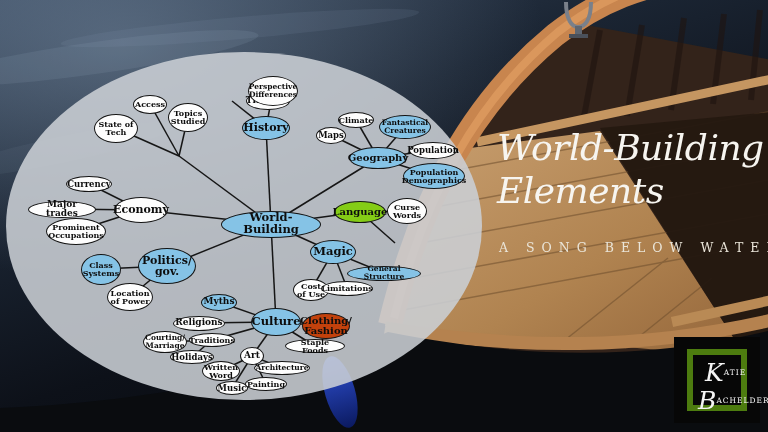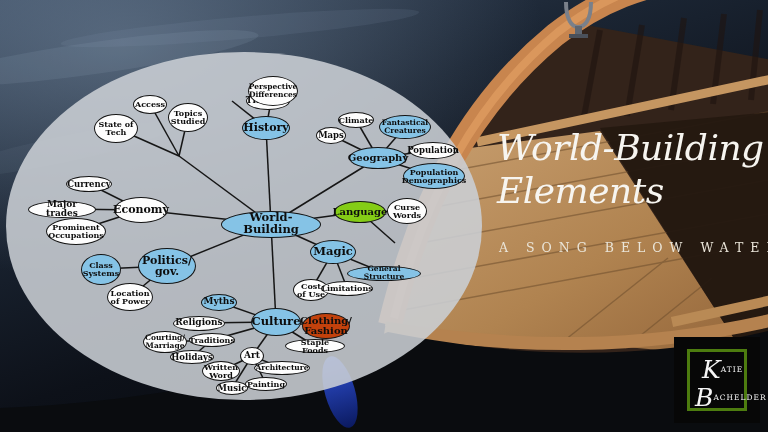--- a/index.html
+++ b/index.html
@@ -12,21 +12,21 @@
   .node{position:absolute;border:1.4px solid #141414;border-radius:50%;
         display:flex;align-items:center;justify-content:center;text-align:center;
         font-weight:bold;color:#0d0d0d;line-height:1.04;box-sizing:border-box;
         padding:1px 2px;font-family:"DejaVu Serif",serif;}
   .title-block{position:absolute;left:497px;top:126px;color:#f7f5f0;font-style:italic;
         font-size:36px;line-height:43px;letter-spacing:-0.5px;white-space:nowrap;}
   .subtitle{position:absolute;left:499px;top:240px;color:#eae5d9;font-size:12.5px;
         letter-spacing:7px;white-space:nowrap;}
   .logo{position:absolute;left:674px;top:337px;width:86px;height:86px;background:#070707;}
   .logo-inner{position:absolute;left:13px;top:12px;right:13px;bottom:12px;
-        border:3px solid #4d7c0f;color:#f5f5f5;padding:5px 0 0 5px;box-sizing:border-box;}
+        border:6px solid #4d7c0f;color:#f5f5f5;padding:5px 0 0 5px;box-sizing:border-box;}
   .logo-row{white-space:nowrap;height:28px;}
   .logo-row .big{font-size:25px;font-style:italic;line-height:26px;}
   .logo-row .small{font-size:7.5px;letter-spacing:1px;vertical-align:6px;}
   .logo-row.r1{padding-left:7px;}
 </style>
 </head>
 <body>
 
 <div class="stage">
 

